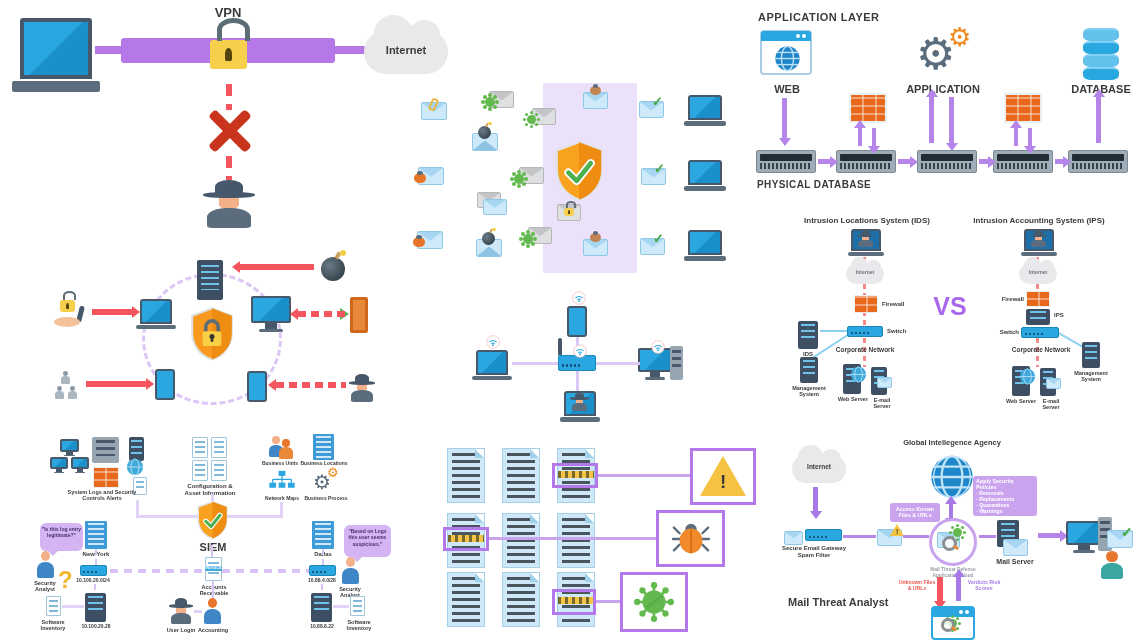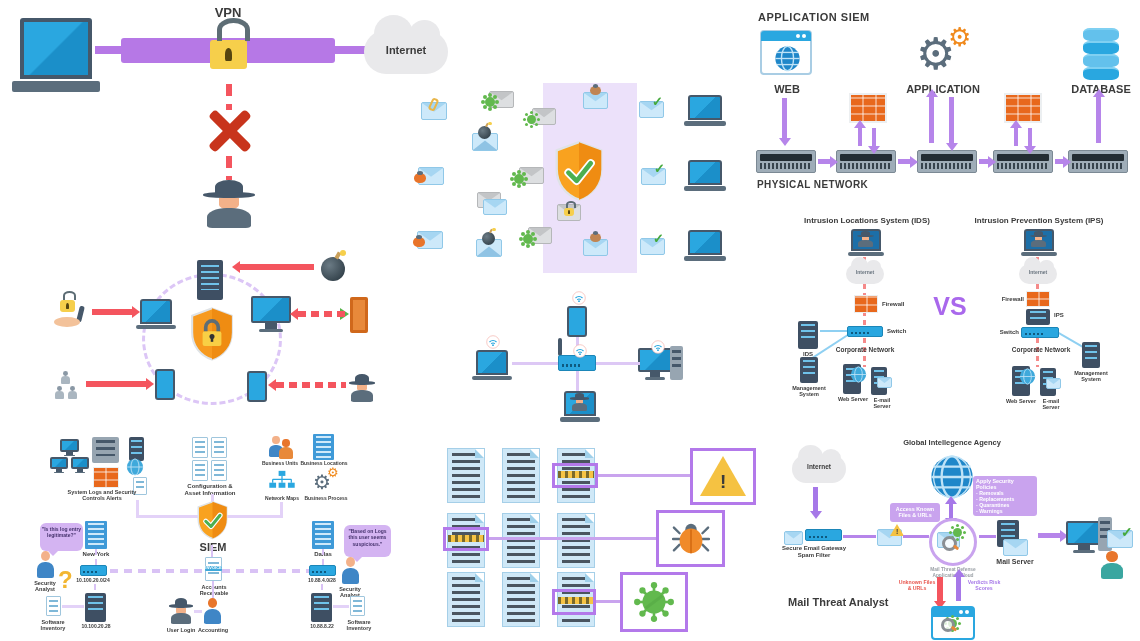--- a/index.html
+++ b/index.html
@@ -186,21 +186,21 @@
   <div class="virus-sm a" style="left:523px;top:234px;width:10px;height:10px"></div>
   <div class="env a" style="left:583px;top:239px;width:25px;height:17px"></div>
   <div class="bugc brown a" style="left:590px;top:233px;width:11px;height:9px"></div>
   <div class="env a" style="left:640px;top:238px;width:25px;height:17px"></div>
   <div class="chk a" style="left:653px;top:232px;font-size:13px"></div>
   <div class="lap a" style="left:684px;top:230px;width:42px;height:31px">
       <span class="s"></span>
       <span class="b"></span>
     </div>
 
-  <div class="lbl" style="left:758px;top:11px;width:160px;font-size:11px;text-align:left;letter-spacing:.5px">APPLICATION SIEM</div>
+  <div class="lbl" style="left:758px;top:11px;width:160px;font-size:11px;text-align:left;letter-spacing:.5px">APPLICATION LAYER</div>
   <div class="brw a" style="left:760px;top:30px;width:52px;height:45px">
     <span class="hdr"></span>
     <svg class="a" style="left:12px;top:13px" width="27" height="27" viewBox="0 0 40 40">
         <circle cx="20" cy="20" r="18" fill="#1f87c9"></circle>
         <ellipse cx="20" cy="20" rx="9" ry="18" fill="none" stroke="#bfe3f7" stroke-width="2"></ellipse>
         <line x1="2" y1="20" x2="38" y2="20" stroke="#bfe3f7" stroke-width="2"></line>
         <line x1="4" y1="11" x2="36" y2="11" stroke="#bfe3f7" stroke-width="2"></line>
         <line x1="4" y1="29" x2="36" y2="29" stroke="#bfe3f7" stroke-width="2"></line>
       </svg>
   </div>
@@ -227,21 +227,21 @@
   <div class="arr u" style="left:858px;top:128px;width:4px;height:18px"></div>
   <div class="arr d" style="left:872px;top:128px;width:4px;height:18px"></div>
   <div class="arr r" style="left:898px;top:159px;width:12px;height:5px"></div>
   <div class="arr u" style="left:929px;top:97px;width:5px;height:46px"></div>
   <div class="arr d" style="left:949px;top:97px;width:5px;height:46px"></div>
   <div class="arr r" style="left:979px;top:159px;width:9px;height:5px"></div>
   <div class="arr u" style="left:1014px;top:128px;width:4px;height:18px"></div>
   <div class="arr d" style="left:1028px;top:128px;width:4px;height:18px"></div>
   <div class="arr r" style="left:1055px;top:159px;width:8px;height:5px"></div>
   <div class="arr u" style="left:1096px;top:97px;width:5px;height:46px"></div>
-  <div class="lbl" style="left:757px;top:179px;width:150px;font-size:10px;text-align:left;letter-spacing:.4px">PHYSICAL NETWORK</div>
+  <div class="lbl" style="left:757px;top:179px;width:150px;font-size:10px;text-align:left;letter-spacing:.4px">PHYSICAL DATABASE</div>
 
   <div class="a" style="left:142px;top:273px;width:140px;height:132px;border:3px dashed #dcc6f6;border-radius:50%"></div>
   <div class="twr a" style="left:197px;top:260px;width:26px;height:40px"></div>
   <div class="lap a" style="left:136px;top:299px;width:40px;height:30px">
       <span class="s"></span>
       <span class="b"></span>
     </div>
   <div class="mon a" style="left:251px;top:296px;width:40px;height:36px">
       <span class="s"></span>
       <span class="st"></span>
@@ -339,21 +339,21 @@
       <circle cx="10" cy="14.5" r="1.3" fill="#2aa7e0"></circle>
     </svg>
   <svg class="a" style="left:651px;top:340px" width="14" height="14" viewBox="0 0 20 20">
       <circle cx="10" cy="10" r="9" fill="#fff" stroke="#f3b5ad"></circle>
       <path d="M5 10a7 7 0 0 1 10 0" fill="none" stroke="#2aa7e0" stroke-width="1.6"></path>
       <path d="M7.5 12.5a3.5 3.5 0 0 1 5 0" fill="none" stroke="#2aa7e0" stroke-width="1.6"></path>
       <circle cx="10" cy="14.5" r="1.3" fill="#2aa7e0"></circle>
     </svg>
 
   <div class="lbl" style="left:788px;top:216px;width:158px;font-size:8px">Intrusion Locations System (IDS)</div>
-  <div class="lbl" style="left:960px;top:216px;width:158px;font-size:8px">Intrusion Prevention System (IPS)</div>
+  <div class="lbl" style="left:960px;top:216px;width:158px;font-size:8px">Intrusion Accounting System (IPS)</div>
   <div class="lbl" style="left:926px;top:292px;width:48px;font-size:25px;color:#a968ec">VS</div>
 
   <div class="dashrt" style="left:863px;top:257px;width:3px;height:110px"></div>
   <div class="lap a" style="left:848px;top:229px;width:36px;height:27px">
       <span class="s" style="background:#1c6fa8"></span>
       <span class="b"></span>
     </div>
   <div class="spy a" style="left:857px;top:231px;width:17px;height:16px">
       <span class="dome"></span>
       <span class="brim"></span>

